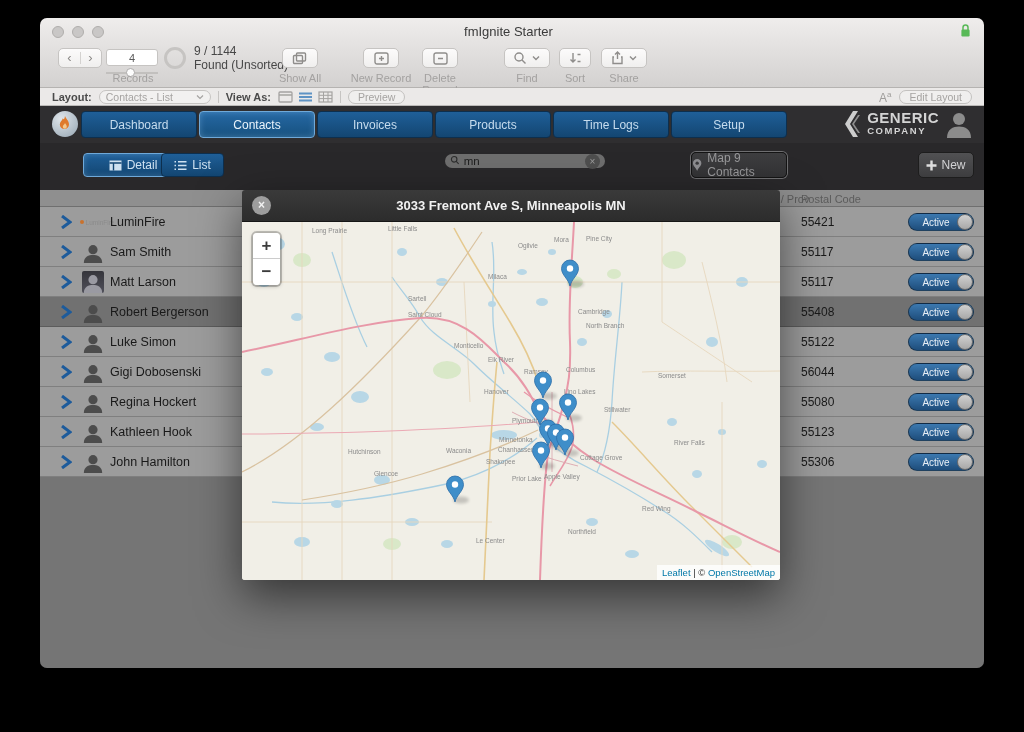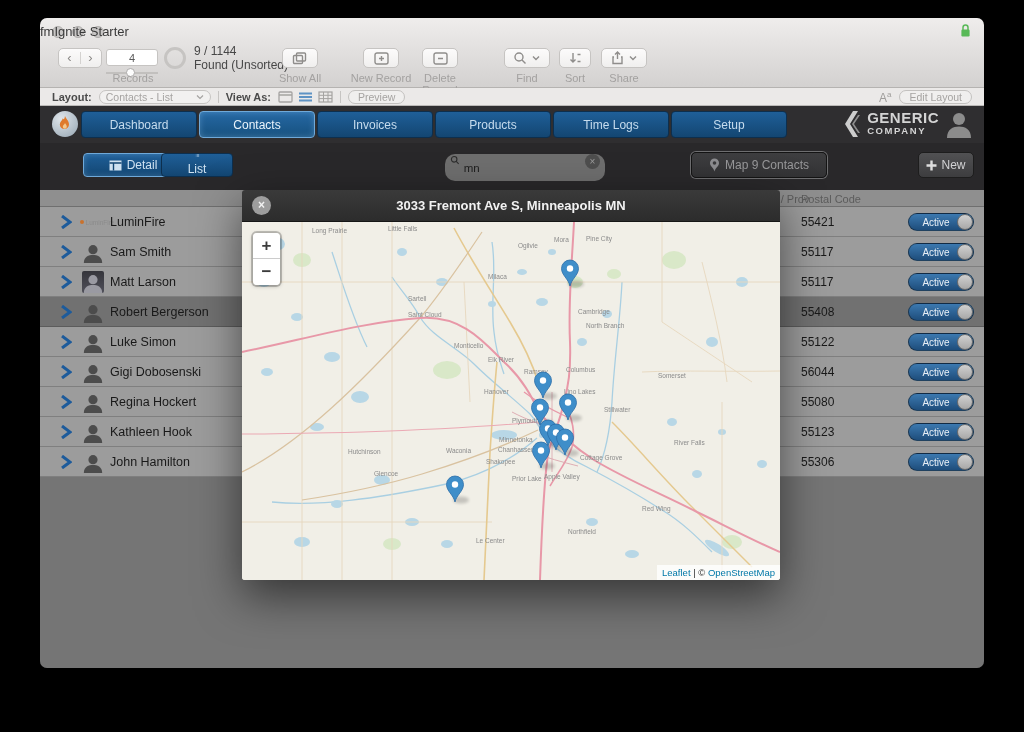--- a/index.html
+++ b/index.html
@@ -10,21 +10,21 @@
   .window { position:absolute; left:40px; top:18px; width:944px; height:650px;
             border-radius:7px; overflow:hidden; background:#2c2b2d;
             box-shadow:0 22px 60px rgba(0,0,0,.65); }
 
   
   .chrome { position:relative; height:70px;
             background:linear-gradient(#efedec,#d3d1d0); border-bottom:1px solid #b5b3b1; }
   .tl { position:absolute; top:8px; width:12px; height:12px; border-radius:50%;
         background:#c9c7c6; border:1px solid #b0aeac; }
   .tl.c1{left:12px}.tl.c2{left:32px}.tl.c3{left:52px}
-  .win-title { position:absolute; left:0; right:7px; top:6px; 
+  .win-title { position:absolute; left:0; right:7px; top:6px; text-align:center;
                font-size:13px; color:#3a3a3a; }
   .lock { position:absolute; right:12px; top:5px; }
 
   .tbtn { position:absolute; height:20px; border:1px solid #c6c4c2; border-radius:5px;
           background:linear-gradient(#fcfbfb,#f0efee); display:flex; align-items:center; justify-content:center; }
   .tlabel { position:absolute; top:54px; font-size:11px; color:#a3a1a0; text-align:center; }
   .navseg { left:18px; top:30px; width:44px; }
   .navseg span { flex:1; text-align:center; color:#8a8886; font-size:13px; line-height:18px; }
   .navseg .divider { position:absolute; left:50%; top:3px; bottom:3px; width:1px; background:#d4d2d0; flex:none; }
   .recfield { position:absolute; left:66px; top:31px; width:52px; height:17px;
@@ -73,28 +73,28 @@
   .brand-l1 { font-size:15px; font-weight:bold; letter-spacing:.5px; }
   .brand-l2 { font-size:9.5px; font-weight:bold; letter-spacing:1.6px; }
 
   
   .subbar { position:relative; height:47px; background:#29282a; }
   .segbtn { position:absolute; top:10px; height:24px; border-radius:4px; border:1px solid #0d2f4e;
             background:linear-gradient(#1f5f98,#134672); color:#cfe2f1; font-size:12px;
             display:flex; align-items:center; justify-content:center; gap:5px; }
   .segbtn.active { border-color:#6fa9d9; box-shadow:inset 0 0 6px rgba(150,200,240,.3); }
   .btn-detail { left:43px; width:100px; }
-  .btn-list { left:121px; width:72px;flex-direction:column; }
-  .mnsearch { position:absolute; left:405px; top:11px; width:160px; height:27px; border-radius:10px;
+  .btn-list { left:121px; width:63px; }
+  .mnsearch { position:absolute; left:405px; top:11px; width:160px; height:14px; border-radius:10px;
               background:#6e6e6e; display:flex; padding:0 5px; }
   .mnsearch input { border:none; outline:none; background:transparent; width:100%; font-size:11.5px;
                     color:#1d1d1d; margin-left:4px; }
   .clearbtn { width:15px; height:15px; border-radius:50%; background:#4e4e4e; color:#9c9c9c;
               font-size:10px; line-height:15px; text-align:center; flex:none; }
-  .mapbtn { position:absolute; left:651px; top:9px; width:136px; height:26px; border-radius:5px;
+  .mapbtn { position:absolute; left:651px; top:9px; width:96px; height:26px; border-radius:5px;
             background:linear-gradient(#3e3e40,#323234); border:1px solid #141414;
             box-shadow:0 0 0 1px #6e6e70; color:#98989a; font-size:12px;
             display:flex; align-items:center; justify-content:center; gap:5px; }
   .newbtn { position:absolute; left:878px; top:9px; width:56px; height:26px; border-radius:5px;
             background:linear-gradient(#515153,#3d3d3f); border:1px solid #1d1d1d;
             color:#d2d2d4; font-size:12px; display:flex; align-items:center; justify-content:center; gap:4px; }
 
   
   .listarea { position:relative; height:478px; background:#757575; }
   .lhead { position:relative; height:17px; background:#8f8f8f; border-bottom:1px solid #6f6f6f;

